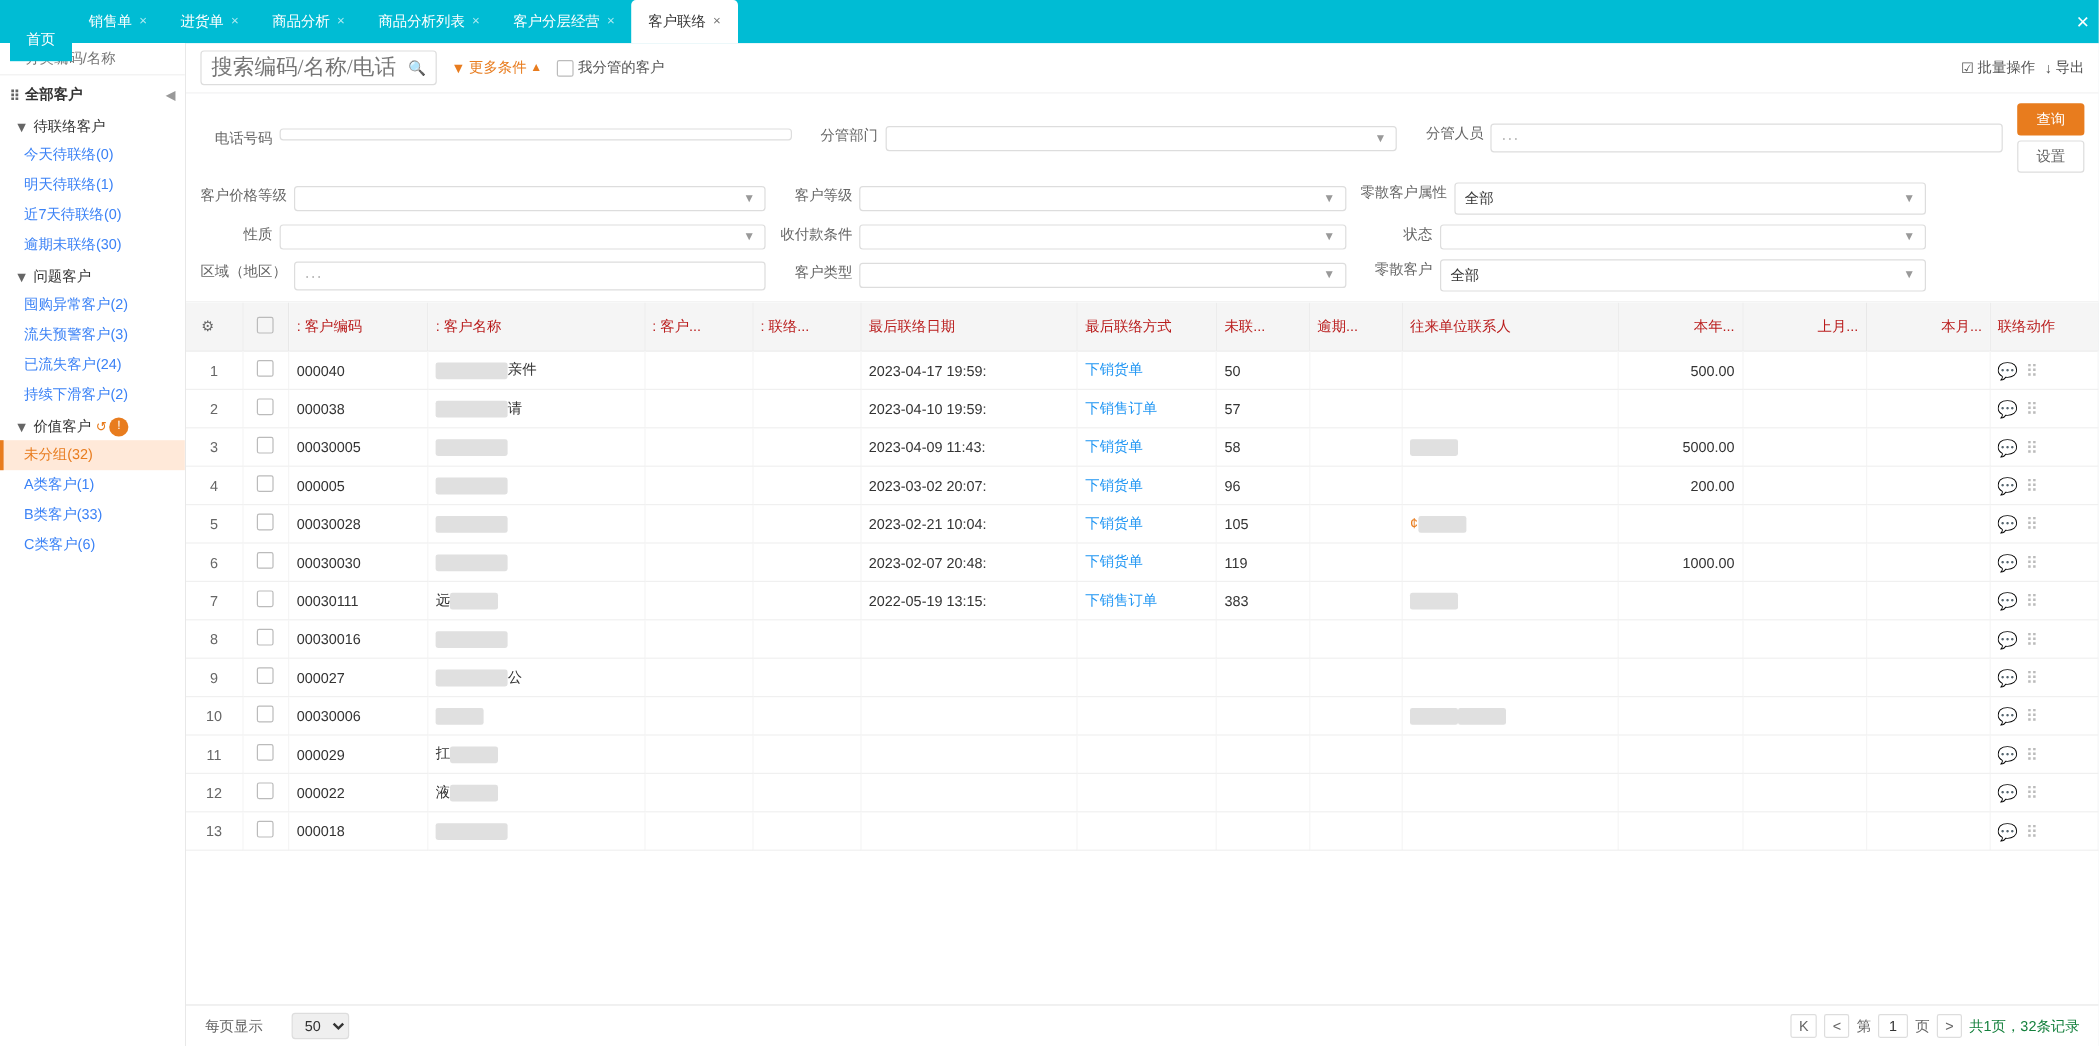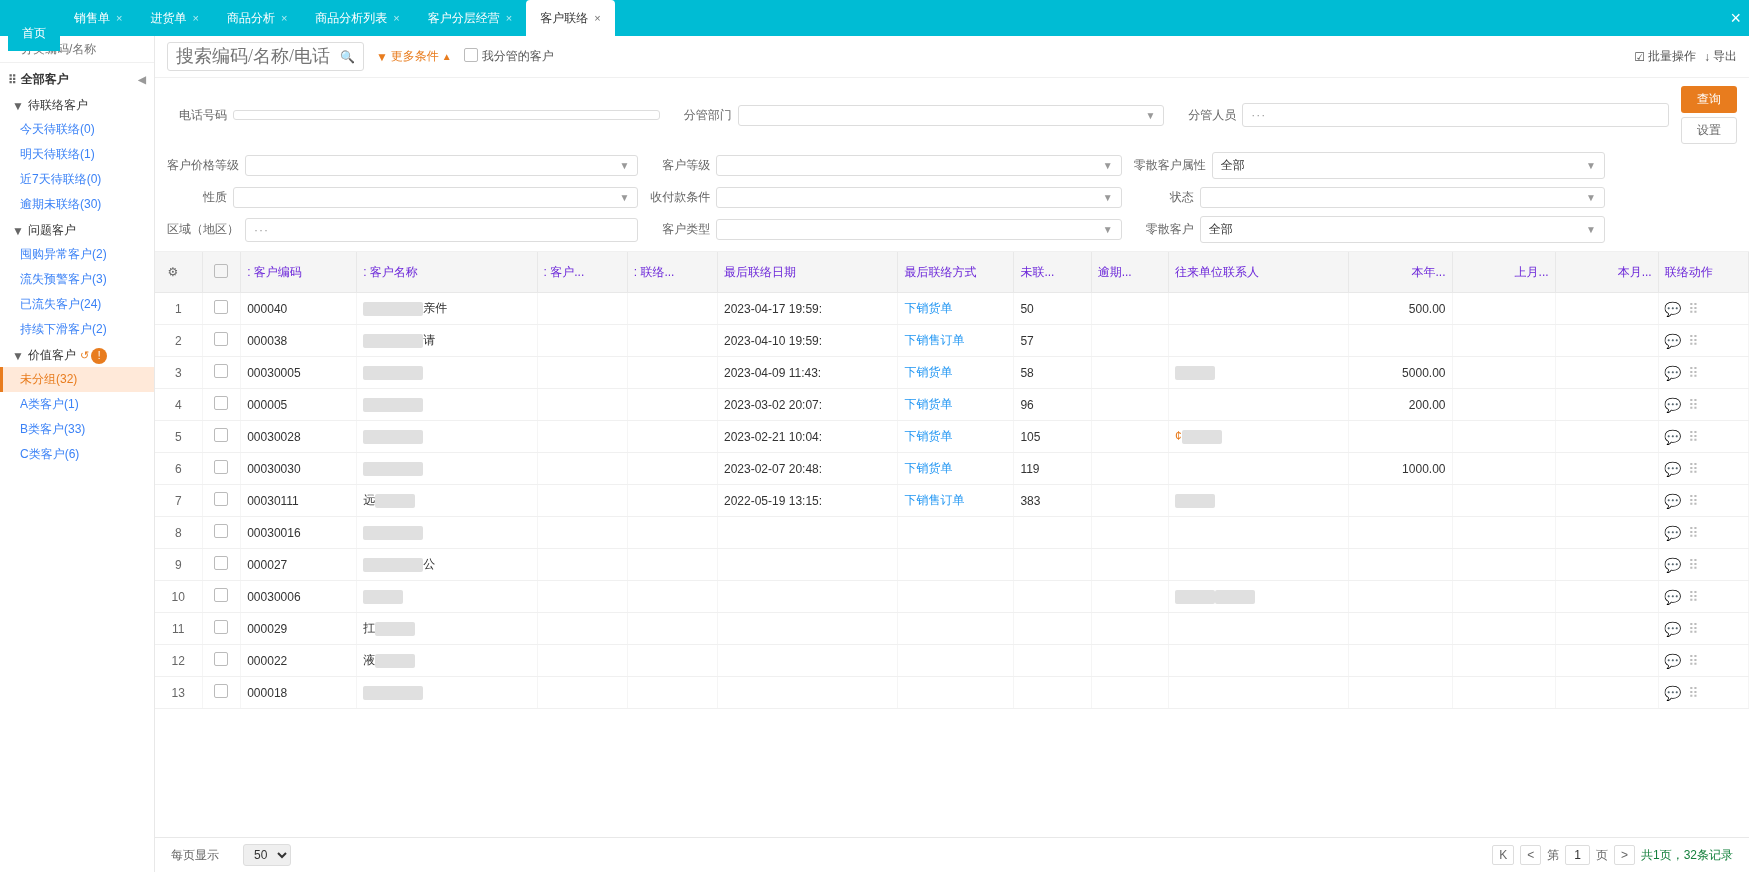--- a/index.html
+++ b/index.html
@@ -102,38 +102,38 @@
     }
     .filter-search input {
       border: none; outline: none; width: 160px;
       font-size: 18px; color: #ec4899; font-family: Liberation Serif, serif;
     }
     .filter-more {
       display: flex; align-items: center;
       color: #e87c1e; cursor: pointer; gap: 3px;
     }
     .filter-checkbox {
-      display: flex; gap: 4px;
+      display: flex; align-items: center; gap: 4px;
       color: #555; cursor: pointer;
     }
     .filter-actions { margin-left: auto; display: flex; gap: 8px; }
     .btn-text { color: #555; cursor: pointer; font-size: 12px; display: flex; align-items: center; gap: 3px; }
 
     
     .advanced-filter {
       background: #fff; border-bottom: 1px solid #f0f0f0;
       padding: 8px 12px;
     }
     .filter-row {
       display: flex; align-items: center;
       gap: 12px; margin-bottom: 8px;
     }
     .filter-row:last-child { margin-bottom: 0; }
     .filter-field {
-      display: flex; align-items: center;
+      display: flex; align-items: flex-start;
       flex: 1; gap: 6px;
     }
     .filter-field label { color: #666; white-space: nowrap; min-width: 60px; text-align: right; }
     .filter-input {
       flex: 1; border: 1px solid #ddd; border-radius: 3px;
       padding: 4px 8px; font-size: 12px; color: #333;
       display: flex; align-items: center; justify-content: space-between;
       cursor: pointer; background: #fff;
     }
     .filter-input .dots { color: #999; letter-spacing: 1px; }
@@ -166,21 +166,21 @@
     table {
       width: 100%; border-collapse: collapse;
       font-size: 12px;
     }
     thead tr {
       background: #f5f5f5; border-bottom: 1px solid #e8e8e8;
       position: sticky; top: 0; z-index: 10;
     }
     th {
       padding: 8px 6px; text-align: left;
-      color: #6d28d9; font-weight: normal;
+      color: #b91c1c; font-weight: normal;
       border-right: 1px solid #e8e8e8;
       white-space: nowrap;
     }
     th.sortable { cursor: pointer; }
     td {
       padding: 7px 6px; border-bottom: 1px solid #f0f0f0;
       color: #333; border-right: 1px solid #f5f5f5;
       white-space: nowrap;
     }
     .col-index { width: 36px; text-align: center; color: #666; }

